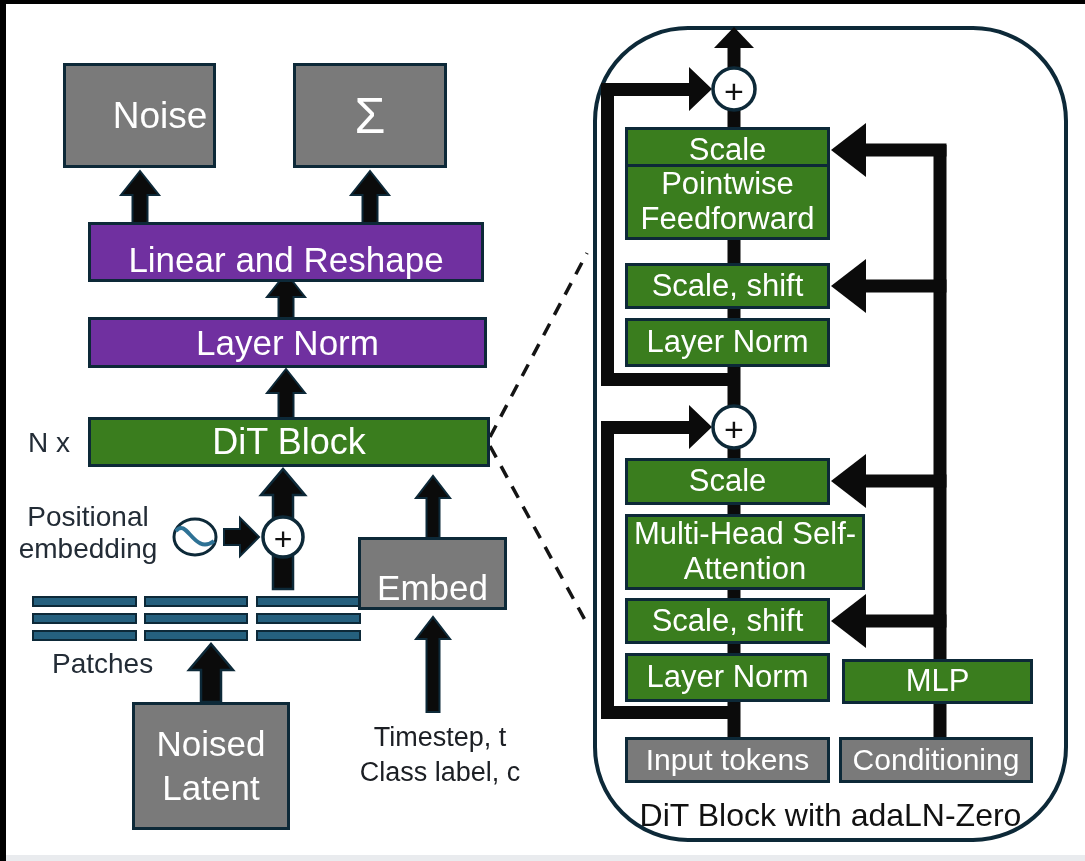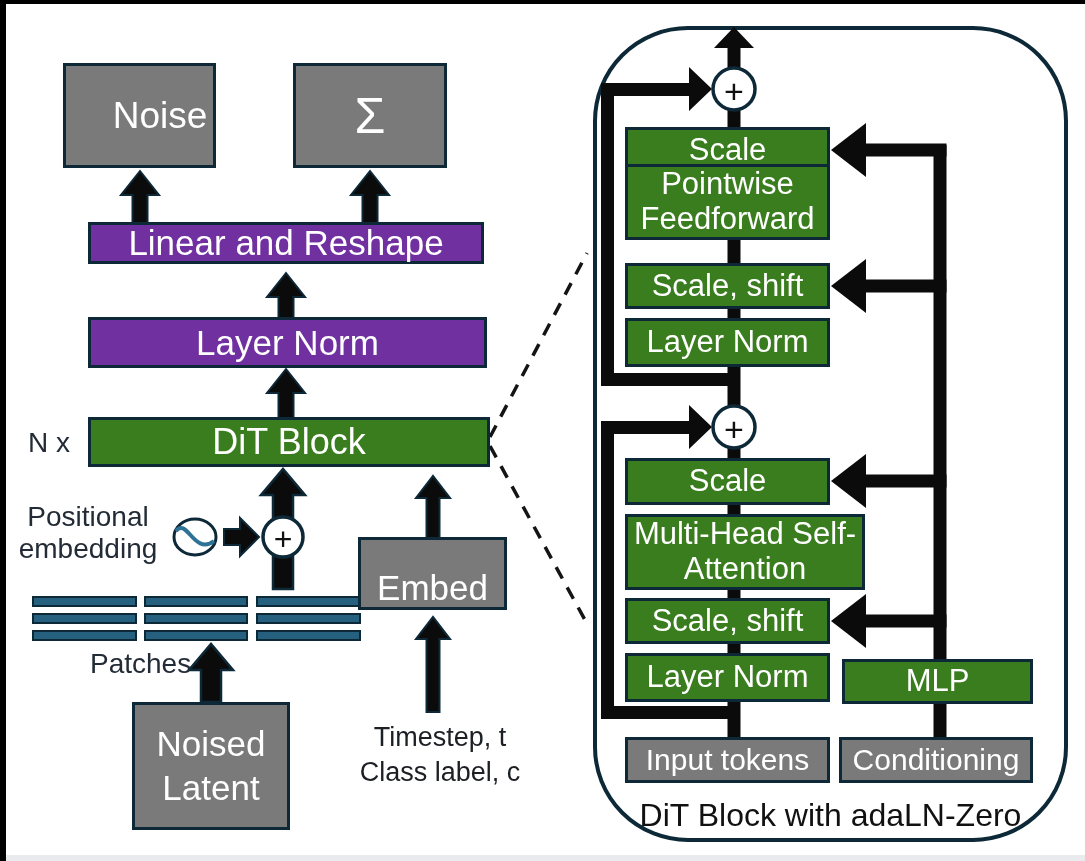--- a/index.html
+++ b/index.html
@@ -26,32 +26,32 @@
 <div class="stage">
   <div class="slide"></div>
   <div class="bottom-strip"></div>
 
   <div class="box gray" style="left:63px;top:63px;width:153px;height:105px;font-size:37px;padding-left:41px;">
     <span>Noise</span>
   </div>
   <div class="box gray" style="left:293px;top:63px;width:154px;height:105px;font-size:50px;">
     <span>Σ</span>
   </div>
-  <div class="box purple" style="left:88px;top:222px;width:396px;height:42px;font-size:35px;">
+  <div class="box purple" style="left:88px;top:222px;width:396px;height:60px;font-size:35px;align-items:flex-end;">
     <span>Linear and Reshape</span>
   </div>
   <div class="box purple" style="left:88px;top:317px;width:399px;height:51px;font-size:35px;">
     <span>Layer Norm</span>
   </div>
   <div class="box green" style="left:88px;top:417px;width:402px;height:50px;font-size:36px;">
     <span>DiT Block</span>
   </div>
   <div class="lbl" style="left:28px;top:427px;font-size:28px;">N x</div>
   <div class="lbl" style="left:14px;top:501px;width:148px;text-align:center;font-size:28px;line-height:1.15;">Positional embedding</div>
-  <div class="lbl" style="left:52px;top:648px;font-size:28px;margin-left:38px;">Patches</div>
+  <div class="lbl" style="left:52px;top:648px;font-size:28px;">Patches</div>
 
   <div class="patch" style="left:32px;top:596px;width:105px;height:11px;"></div>
   <div class="patch" style="left:32px;top:613px;width:105px;height:11px;"></div>
   <div class="patch" style="left:32px;top:630px;width:105px;height:11px;"></div>
   <div class="patch" style="left:144px;top:596px;width:104px;height:11px;"></div>
   <div class="patch" style="left:144px;top:613px;width:104px;height:11px;"></div>
   <div class="patch" style="left:144px;top:630px;width:104px;height:11px;"></div>
   <div class="patch" style="left:256px;top:596px;width:105px;height:11px;"></div>
   <div class="patch" style="left:256px;top:613px;width:105px;height:11px;"></div>
   <div class="patch" style="left:256px;top:630px;width:105px;height:11px;"></div>

